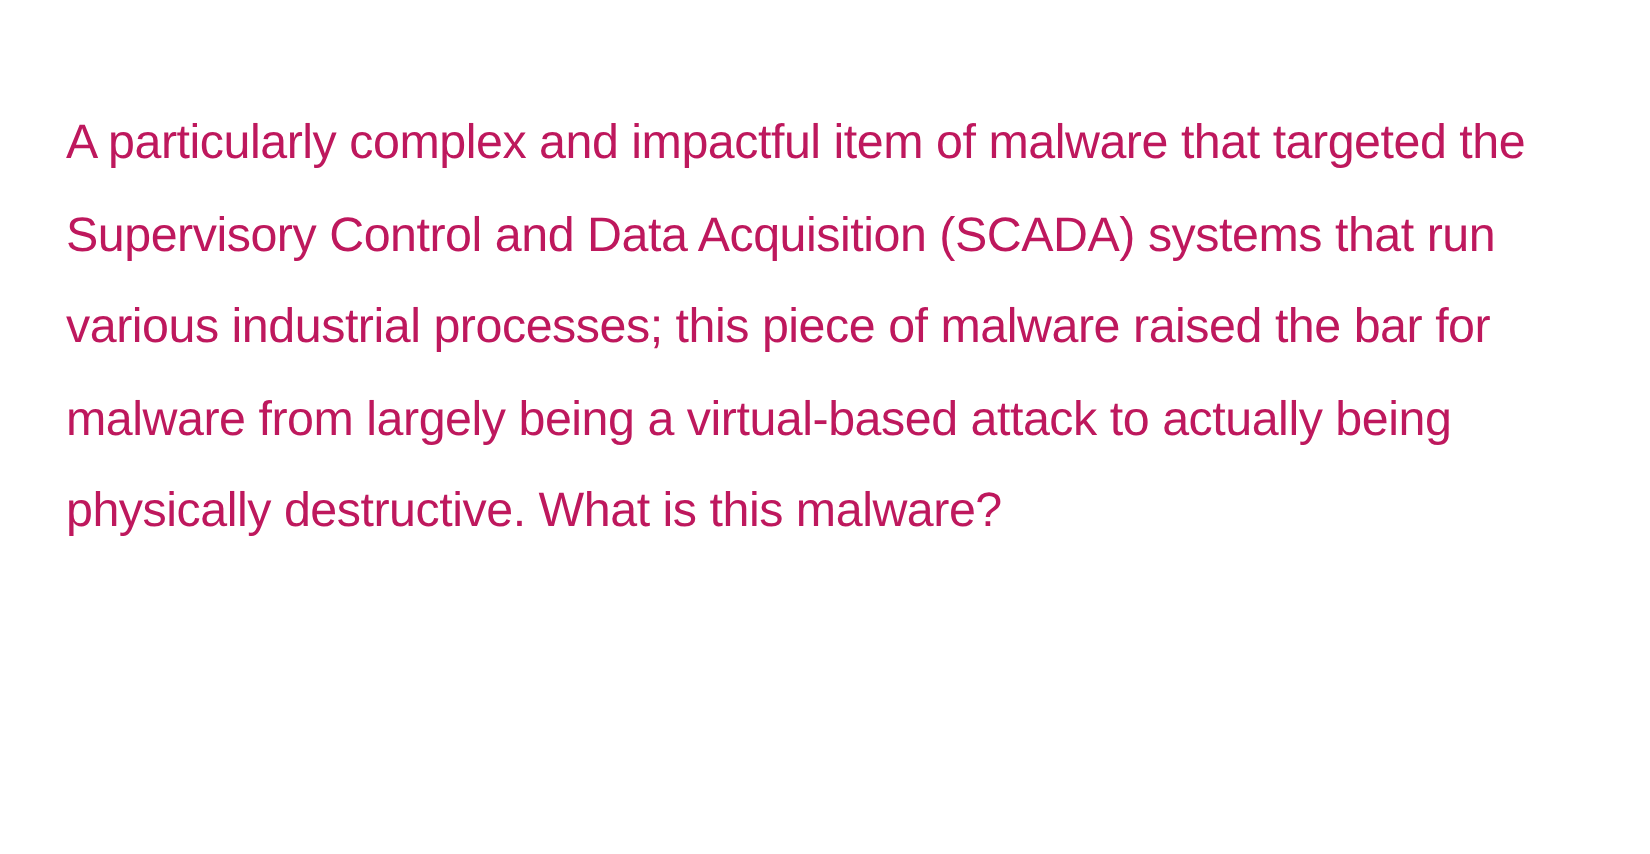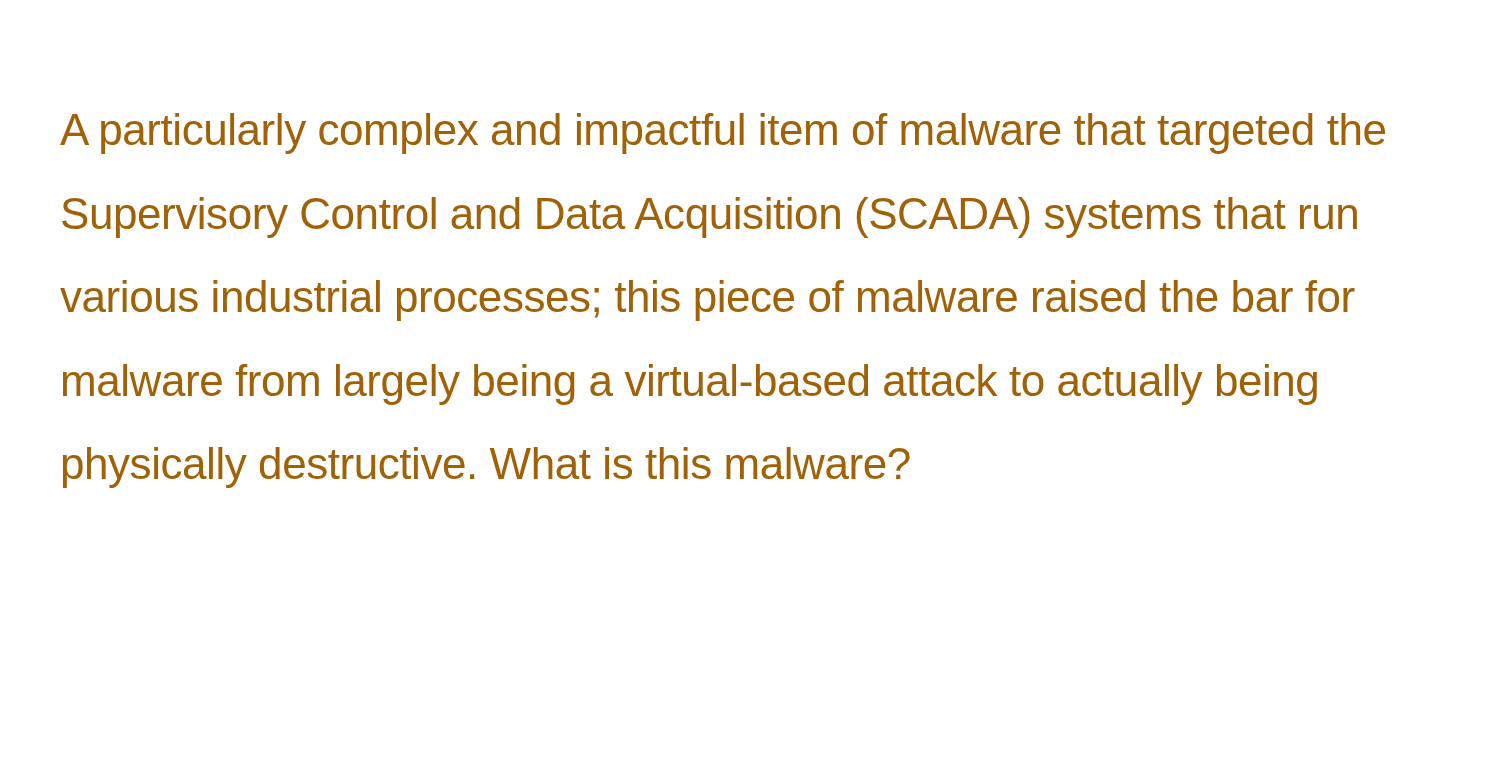--- a/index.html
+++ b/index.html
@@ -13,21 +13,21 @@
       background: #ffffff;
       font-family: -apple-system, BlinkMacSystemFont, "Segoe UI", Helvetica, Arial, sans-serif;
       overflow: hidden;
     }
     .content {
       padding: 88px 60px 60px 60px;
     }
     .question-text {
       font-size: 44px;
       line-height: 1.9;
-      color: #a16207;
+      color: #be185d;
       font-weight: 400;
       letter-spacing: -0.01em;
     }
   </style>
 </head>
 <body>
 
 <div class="content">
   <p class="question-text">A particularly complex and impactful item of malware that targeted the Supervisory Control and Data Acquisition (SCADA) systems that run various industrial processes; this piece of malware raised the bar for malware from largely being a virtual-based attack to actually being physically destructive. What is this malware?</p>
 </div>

